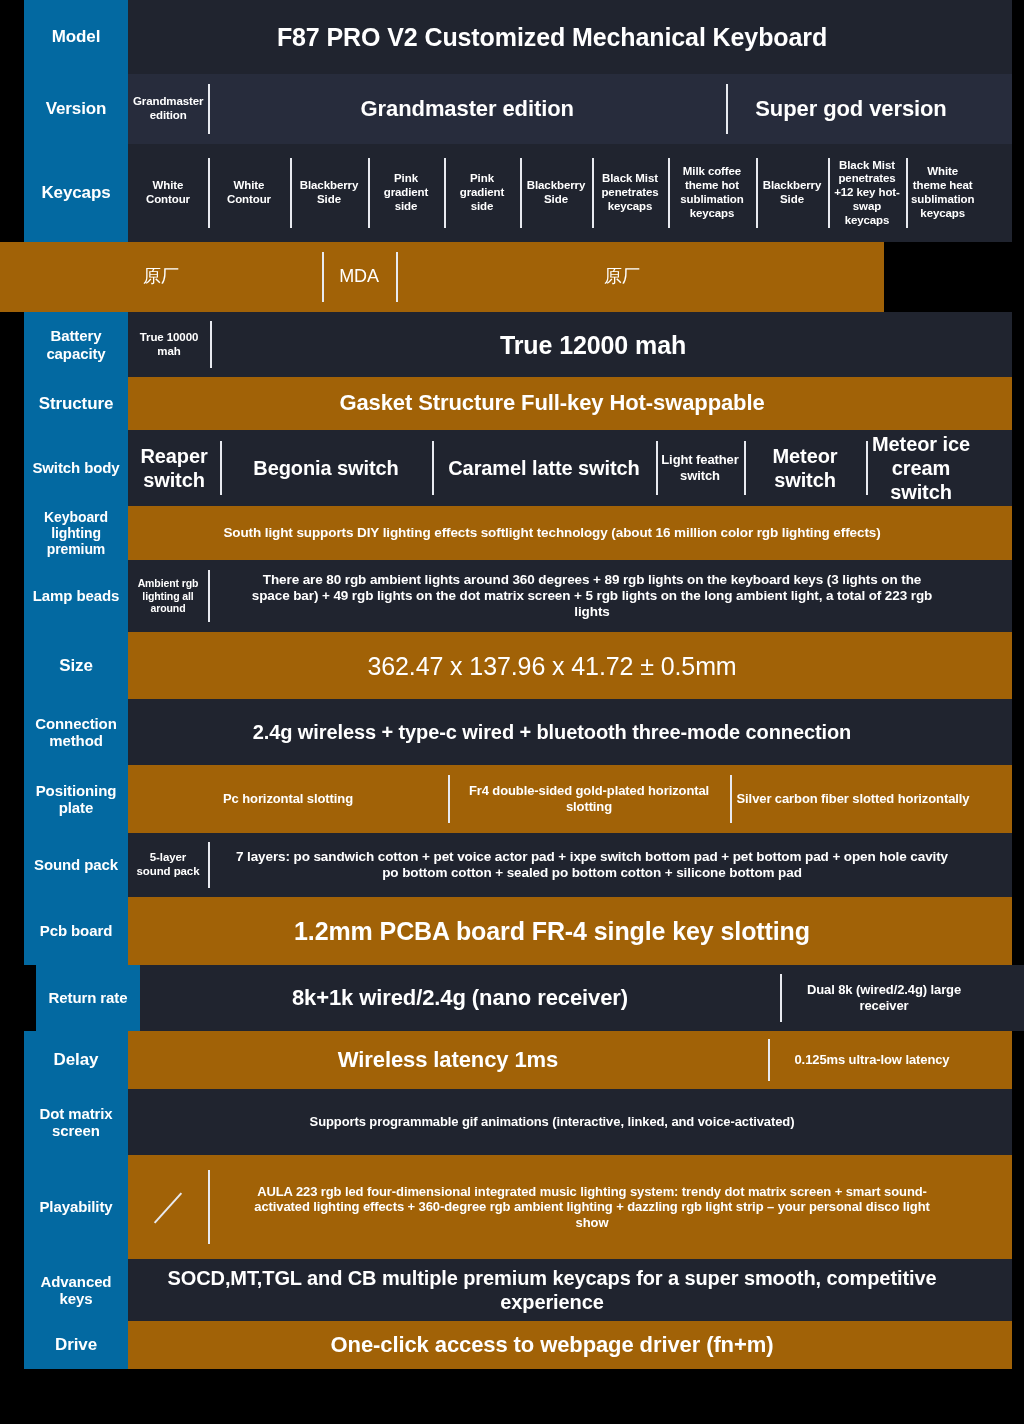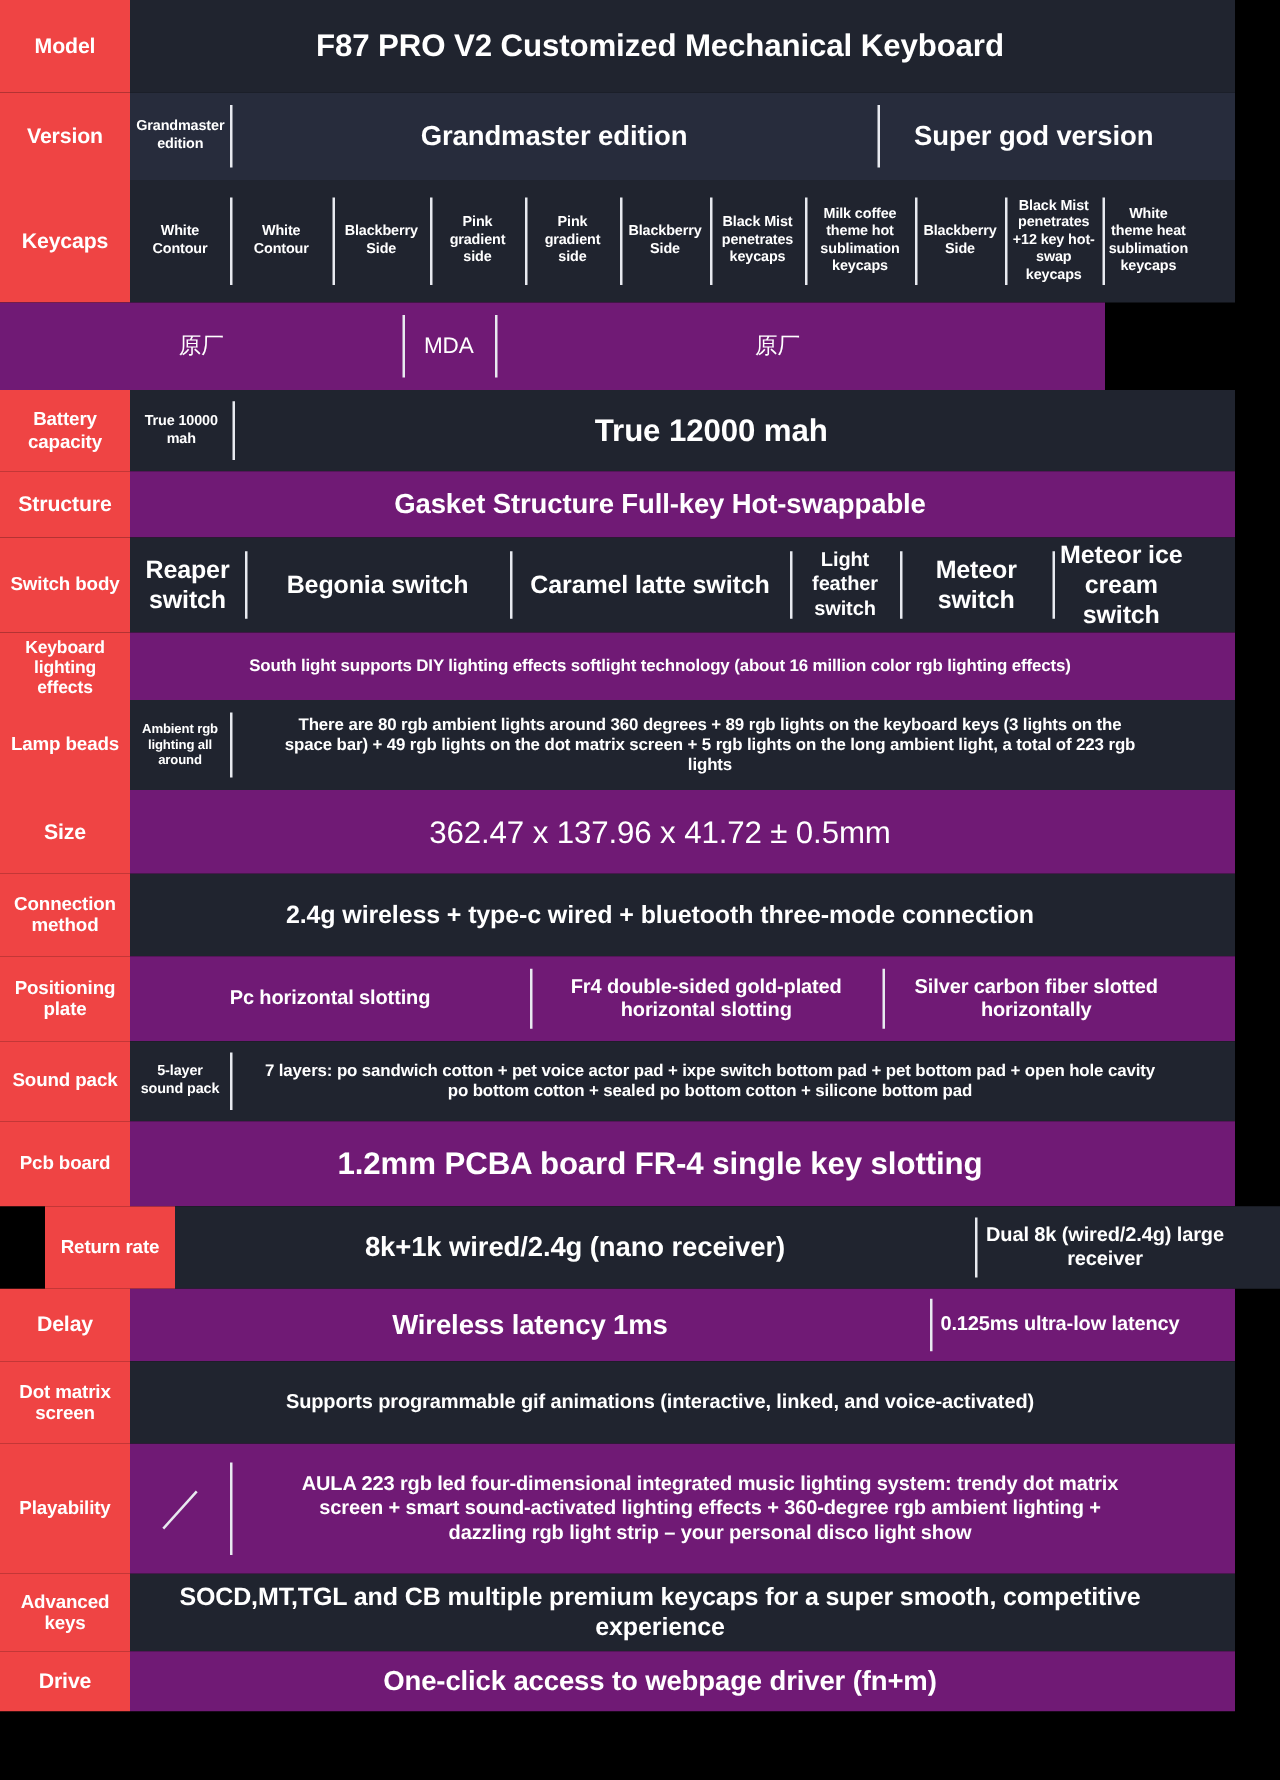--- a/index.html
+++ b/index.html
@@ -21,31 +21,32 @@
   }
   .spec-row {
     display: flex;
     width: 100%;
     align-items: stretch;
     box-sizing: border-box;
   }
   .row-label {
     flex: 0 0 104px;
     width: 104px;
-    background: #ef4444;
+    background: #0369a1;
     color: #ffffff;
     font-weight: bold;
     display: flex;
     align-items: center;
     justify-content: center;
     text-align: center;
     line-height: 1.16;
     box-sizing: border-box;
     padding: 2px 4px;
     letter-spacing: -0.1px;
+    margin-left: 24px;
   }
   .row-body {
     flex: 0 0 884px;
     width: 884px;
     display: flex;
     align-items: stretch;
     box-sizing: border-box;
     padding-right: 36px;
     position: relative;
   }
@@ -73,21 +74,21 @@
     position: absolute;
     left: 0;
     top: 14%;
     bottom: 14%;
     width: 2px;
     background: #e8eaf0;
   }
 
   
   .tone-dark  .row-body { background: #20242f; }
-  .tone-light .row-body { background: #701a75; }
+  .tone-light .row-body { background: #a16207; }
   .tone-mid   .row-body { background: #272c3c; }
 
   
   .r-model       { height: 74px; }
   .r-version     { height: 70px; }
   .r-keycaps     { height: 98px; }
   .r-keycapheight{ height: 70px; }
   .r-battery     { height: 65px; }
   .r-structure   { height: 53px; }
   .r-switch      { height: 76px; }
@@ -107,21 +108,21 @@
 
   
   .lbl-lg { font-size: 17px; }
   .lbl-md { font-size: 15px; }
   .lbl-sm { font-size: 14px; }
 
   
   .t-title  { font-size: 25px; }
   .t-xl     { font-size: 22px; }
   .t-lg     { font-size: 20px; }
-  .t-md     { font-size: 16px; }
+  .t-md     { font-size: 13px; }
   .t-sm     { font-size: 13.5px; }
   .t-xs     { font-size: 11.5px; }
   .t-xxs    { font-size: 10.5px; }
   .t-cn     { font-size: 18px; font-weight: normal; }
 
   .slash-mark {
     display: block;
     width: 26px;
     height: 30px;
     position: relative;
@@ -221,21 +222,21 @@
         <div class="cell t-lg" style="flex:0 0 212px">Begonia switch</div>
         <div class="cell t-lg" style="flex:0 0 224px">Caramel latte switch</div>
         <div class="cell t-md" style="flex:0 0 88px">Light feather switch</div>
         <div class="cell t-lg" style="flex:0 0 122px">Meteor switch</div>
         <div class="cell t-lg" style="flex:1 1 auto">Meteor ice cream switch</div>
       </div>
     </div>
   </div>
 
   <div class="spec-row r-lighting tone-light">
-    <div class="row-label lbl-sm">Keyboard lighting effects</div>
+    <div class="row-label lbl-sm">Keyboard lighting premium</div>
     <div class="row-body">
       <div class="row-body-inner">
         <div class="cell t-sm" style="flex:1 1 100%">South light supports DIY lighting effects softlight technology (about 16 million color rgb lighting effects)</div>
       </div>
     </div>
   </div>
 
   <div class="spec-row r-lamp tone-dark">
     <div class="row-label lbl-md">Lamp beads</div>
     <div class="row-body">

